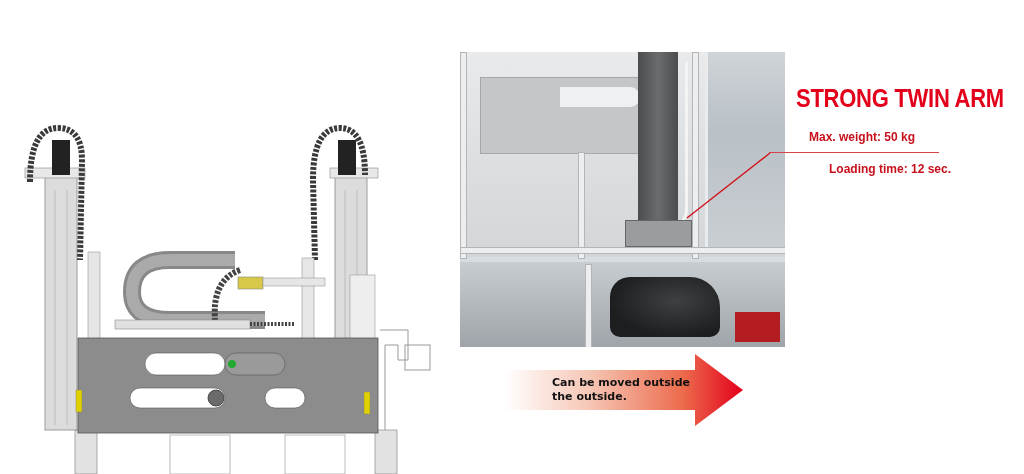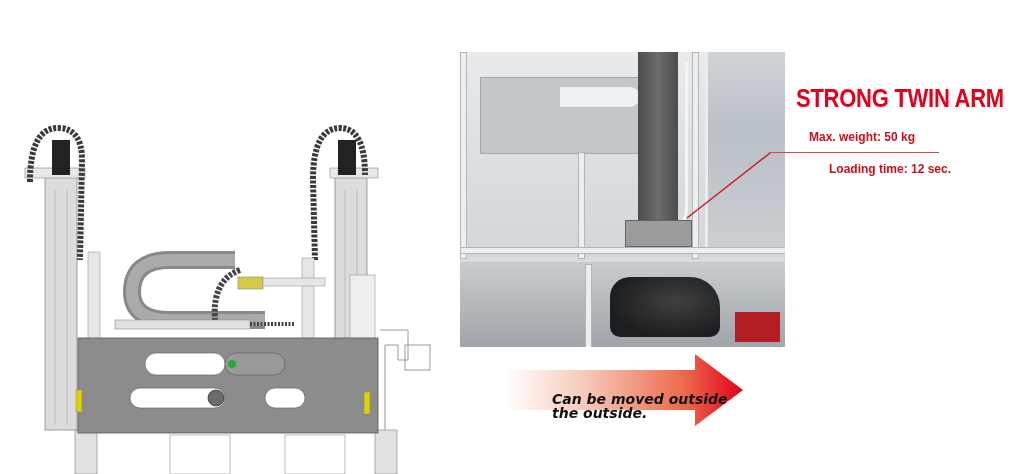--- a/index.html
+++ b/index.html
@@ -26,21 +26,21 @@
 
   
   .title { left: 796px; top: 84px; color: #e3001b; font-family: "Liberation Sans", sans-serif; font-weight: bold; font-size: 25px; letter-spacing: -0.3px; transform: scaleX(0.88); transform-origin: left top; white-space: nowrap; }
   .spec { color: #c8101c; font-family: "Liberation Sans", sans-serif; font-weight: bold; font-size: 12px; white-space: nowrap; }
   .spec1 { left: 809px; top: 130px; }
   .spec2 { left: 809px; top: 162px; margin-left: 20px; }
   .divider { left: 769px; top: 152px; width: 170px; height: 1px; background: #d9434c; }
 
   
   .arrow { left: 505px; top: 354px; width: 240px; height: 72px; }
-  .arrow-text { left: 552px; top: 392px; font-family: "DejaVu Sans", sans-serif; font-weight: bold; font-size: 14px; line-height: 14px; color: #111; font-style: italic; }
+  .arrow-text { left: 552px; top: 376px; font-family: "DejaVu Sans", sans-serif; font-weight: bold; font-size: 11px; line-height: 14px; color: #111; }
 </style>
 </head>
 <body>
 
 <div class="abs cad">
   <svg width="420" height="354" viewBox="0 0 420 354" xmlns="http://www.w3.org/2000/svg">
 
     <rect x="55" y="310" width="22" height="44" fill="#e2e2e2" stroke="#999" stroke-width="0.8"></rect>
     <rect x="355" y="310" width="22" height="44" fill="#e2e2e2" stroke="#999" stroke-width="0.8"></rect>
     <rect x="150" y="315" width="60" height="39" fill="none" stroke="#aaa" stroke-width="0.8"></rect>

